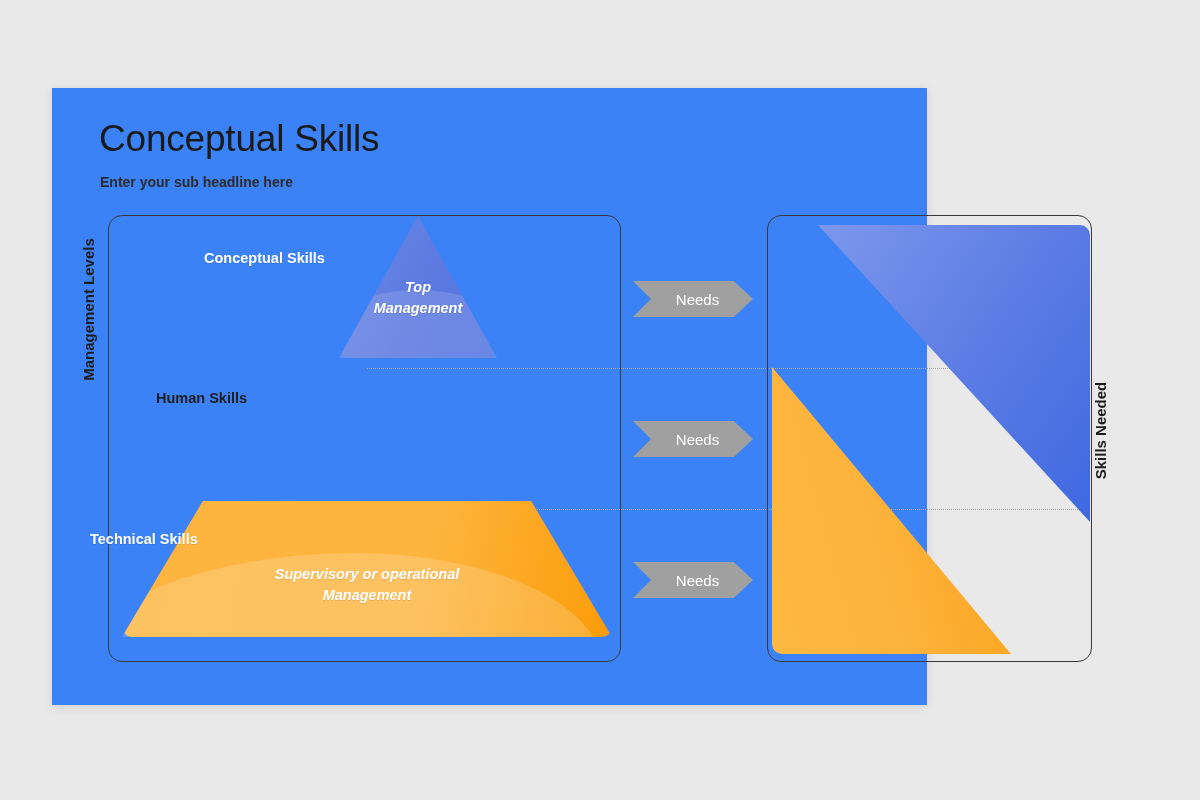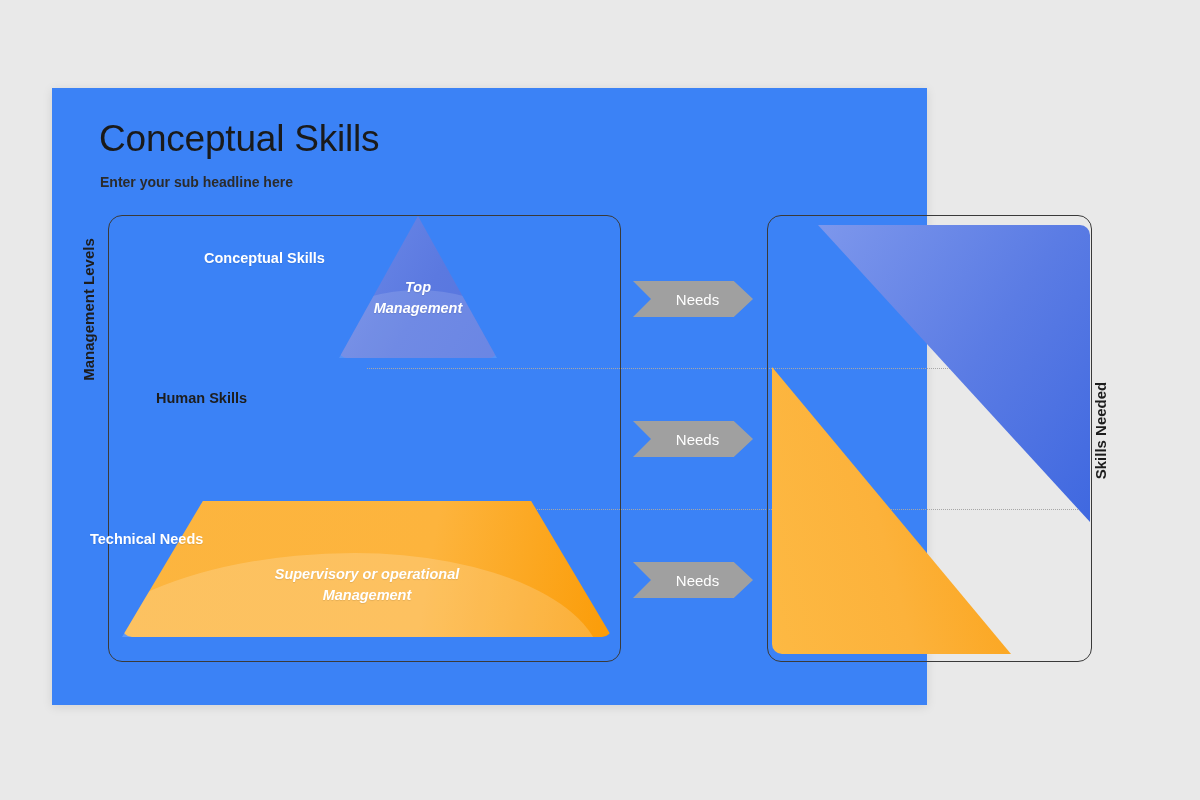--- a/index.html
+++ b/index.html
@@ -351,17 +351,17 @@
 
   <div id="right-panel">
     <div id="skills-wrap">
       <div id="tri-conceptual"></div>
       <div id="tri-technical"></div>
     </div>
   </div>
 
   <div class="skill-label" id="label-conceptual">Conceptual Skills</div>
   <div class="skill-label" id="label-human">Human Skills</div>
-  <div class="skill-label" id="label-technical">Technical Needs</div>
+  <div class="skill-label" id="label-technical">Technical Skills</div>
 
   <div class="vlabel" id="skills-needed-label">Skills Needed</div>
 
 </div>
 
 </body></html>

